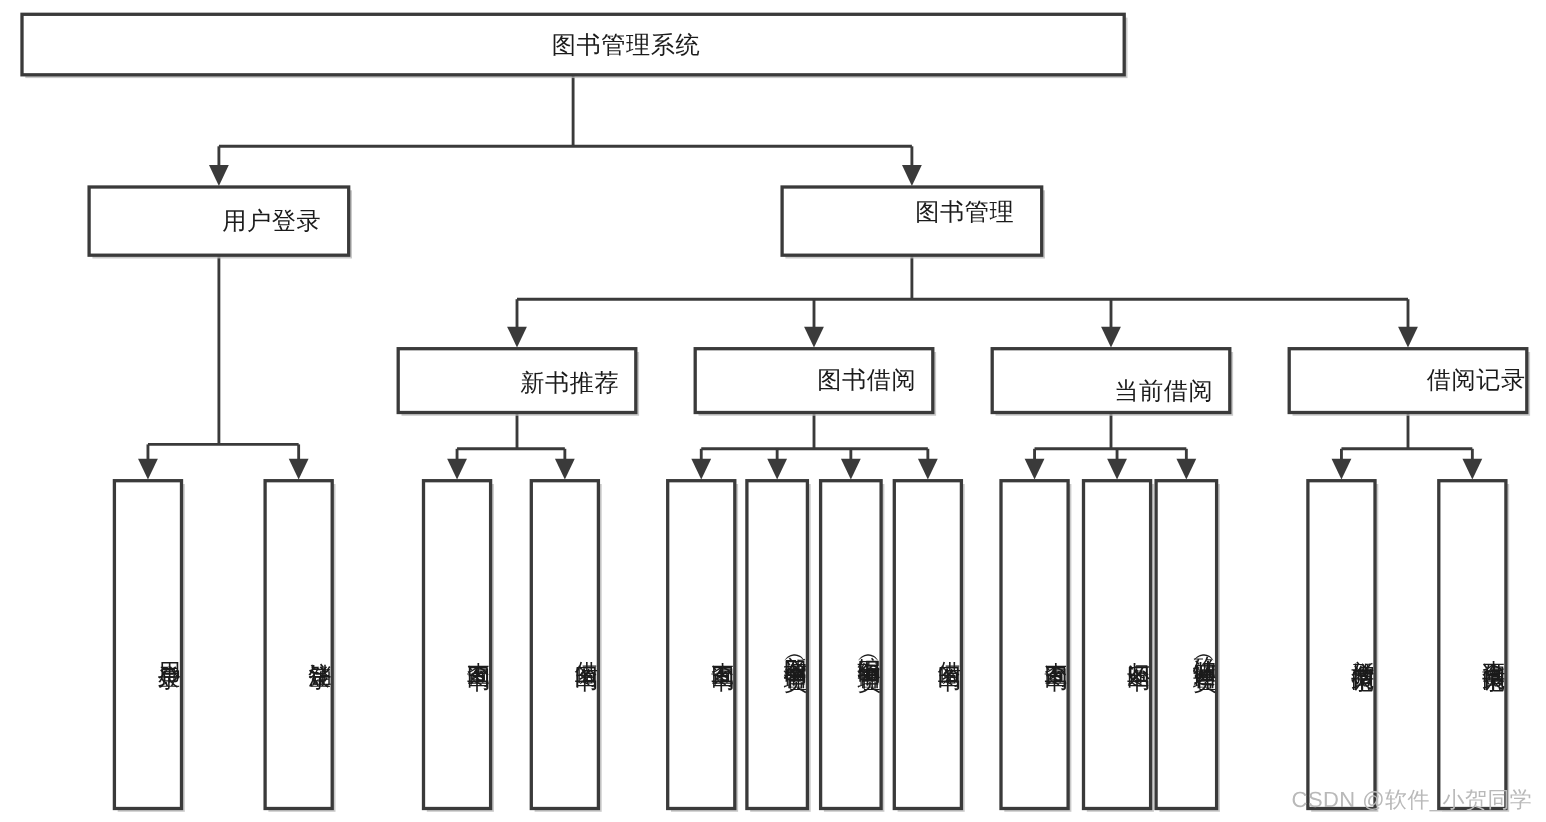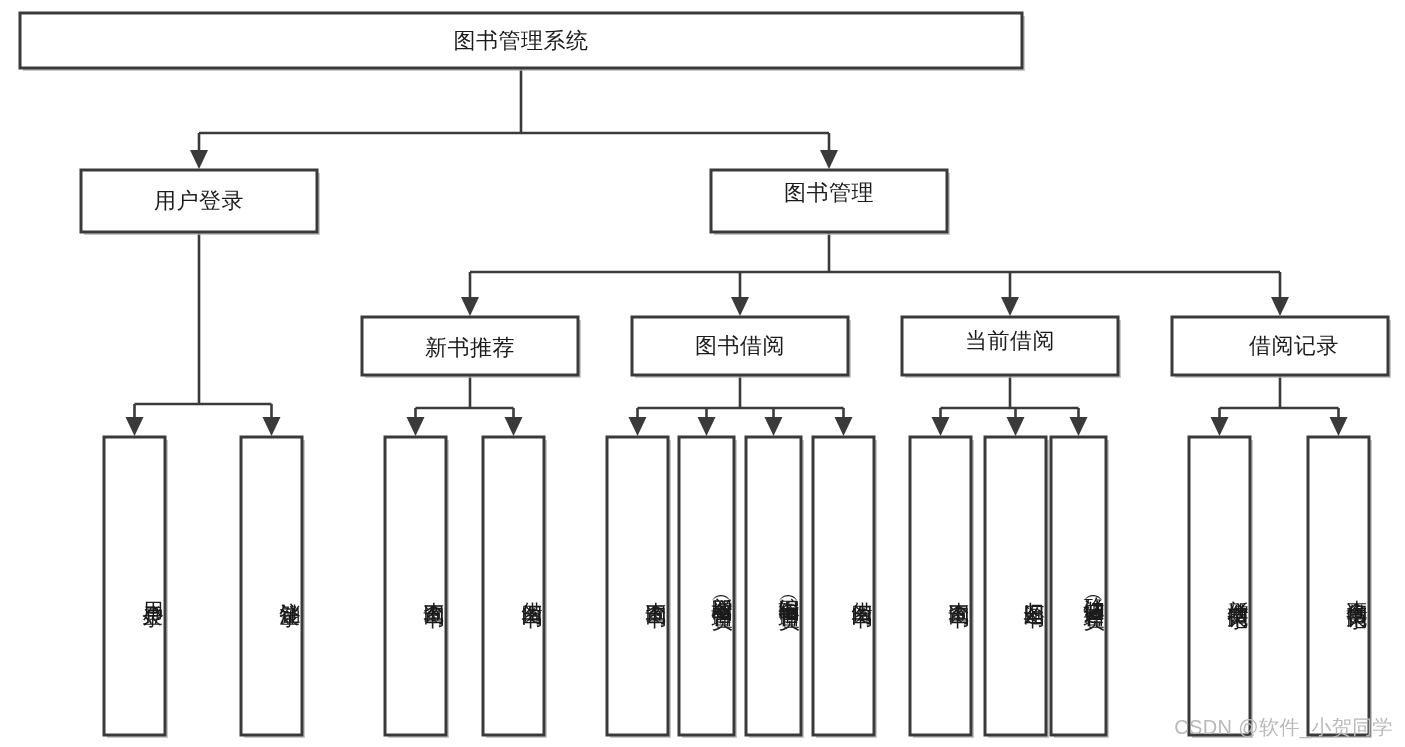--- a/index.html
+++ b/index.html
@@ -51,20 +51,21 @@
     justify-content: center;
     color: #1b1b1b;
     letter-spacing: 0.5px;
     pointer-events: none;
     box-sizing: border-box;
   }
   .node-label.horizontal {
     font-size: 22px;
     line-height: 1.25;
     text-align: center;
+    margin-left: 48px;
   }
   .node-label.vertical {
     writing-mode: vertical-rl;
     text-orientation: upright;
     font-size: 21px;
     line-height: 1.18;
     letter-spacing: 2px;
     align-items: flex-start;
     padding-top: 6px;
   }
@@ -179,21 +180,21 @@
         <rect x="1311" y="440" width="61" height="298" class="node-shadow"></rect>
         <rect x="1308" y="437" width="61" height="298" class="node-box"></rect>
       </g>
     </svg>
   <div id="label-layer">
       <div class="node-label horizontal" style="left: 20px; top: 13px; width: 1002px; height: 55px;">图书管理系统</div>
       <div class="node-label horizontal" style="left: 81px; top: 170px; width: 236px; height: 62px;">用户登录</div>
       <div class="node-label horizontal" style="left: 711px; top: 170px; width: 236px; height: 46px;">图书管理</div>
       <div class="node-label horizontal" style="left: 362px; top: 317px; width: 216px; height: 62px;">新书推荐</div>
       <div class="node-label horizontal" style="left: 632px; top: 317px; width: 216px; height: 58px;">图书借阅</div>
-      <div class="node-label horizontal" style="left: 902px; top: 303px; width: 216px; height: 76px;">当前借阅</div>
+      <div class="node-label horizontal" style="left: 902px; top: 318px; width: 216px; height: 76px;">当前借阅</div>
       <div class="node-label horizontal" style="left: 1172px; top: 317px; width: 244px; height: 58px;">借阅记录</div>
       <div class="node-label vertical" style="left: 104px; top: 437px; width: 61px; height: 298px;">用户登录</div>
       <div class="node-label vertical" style="left: 241px; top: 437px; width: 61px; height: 298px;">注销登录</div>
       <div class="node-label vertical" style="left: 385px; top: 437px; width: 61px; height: 298px;">查询图书</div>
       <div class="node-label vertical" style="left: 483px; top: 437px; width: 61px; height: 298px;">借阅图书</div>
       <div class="node-label vertical" style="left: 607px; top: 437px; width: 61px; height: 298px;">查询图书</div>
       <div class="node-label vertical" style="left: 679px; top: 437px; width: 55px; height: 298px;">新增图书（管理员）</div>
       <div class="node-label vertical" style="left: 746px; top: 437px; width: 55px; height: 298px;">编辑图书（管理员）</div>
       <div class="node-label vertical" style="left: 813px; top: 437px; width: 61px; height: 298px;">借阅图书</div>
       <div class="node-label vertical" style="left: 910px; top: 437px; width: 61px; height: 298px;">查询图书</div>

